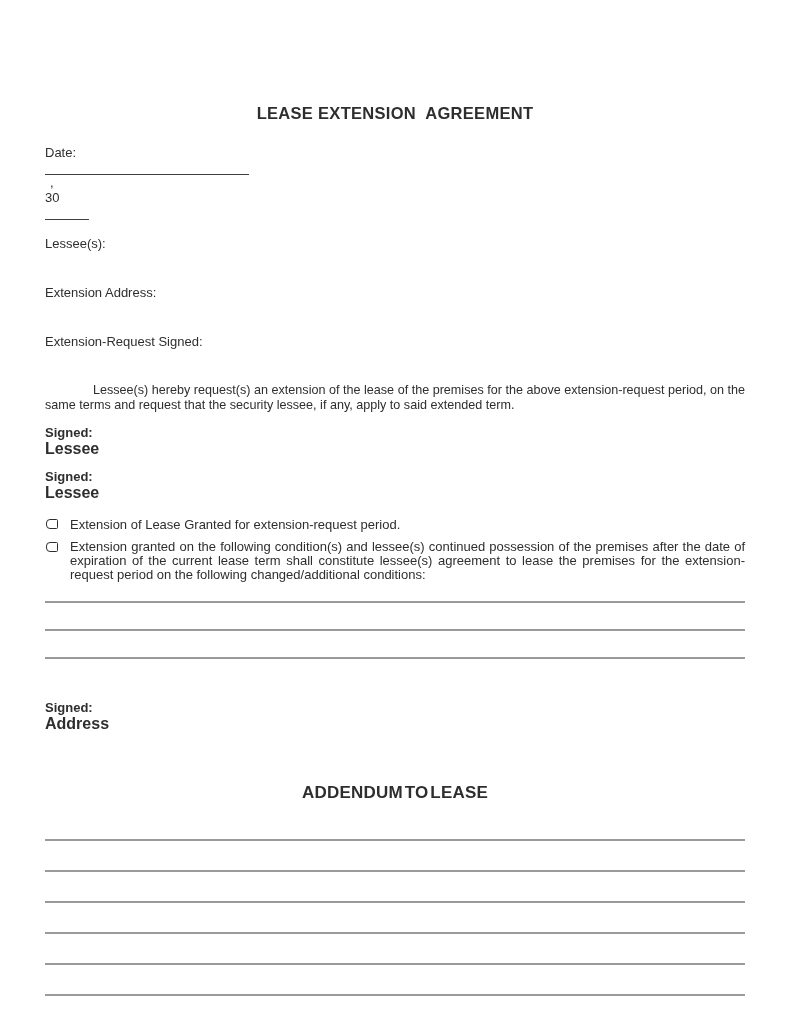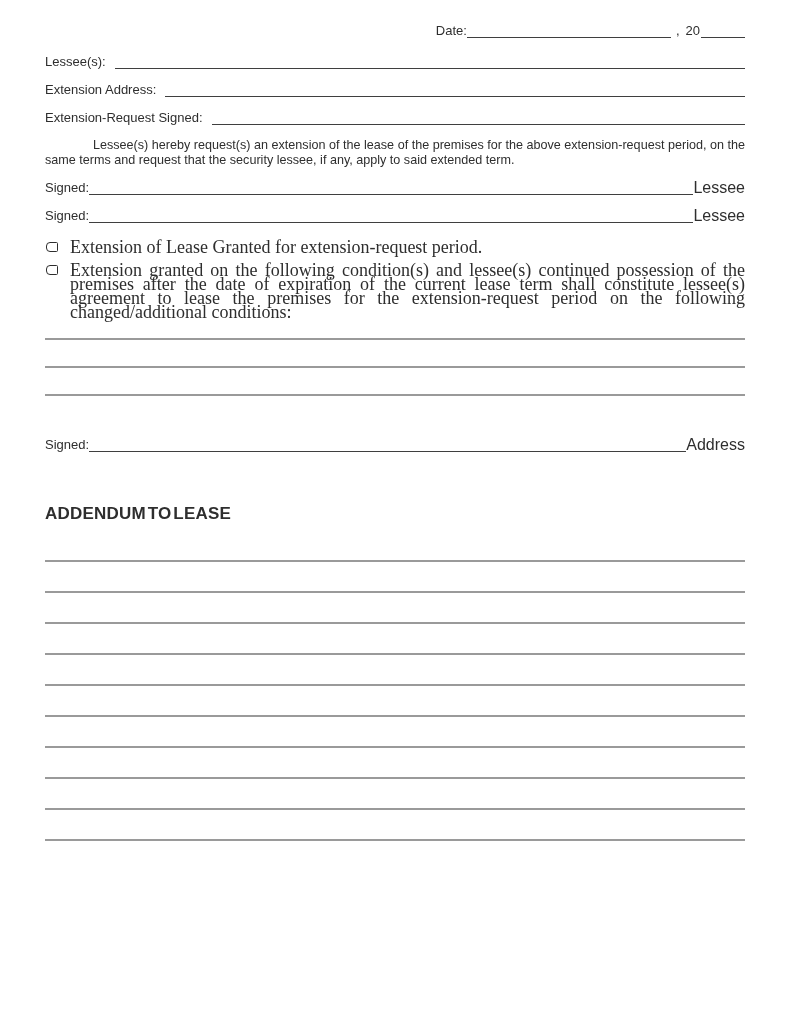--- a/index.html
+++ b/index.html
@@ -25,66 +25,66 @@
     margin-top:104px;
     text-align:center;
     font-size:16.5px;
     font-weight:bold;
     letter-spacing:.3px;
     white-space:pre;
     line-height:18px;
   }
   .addendum-title{
     margin-top:53px;
-    text-align:left;
+    text-align:center;
     font-size:17px;
     font-weight:bold;
     word-spacing:-3px;
     letter-spacing:.2px;
     line-height:18px;
   }
   .row{
     display:flex;
     align-items:flex-start;
     font-size:13px;
     line-height:15px;
+    flex-direction:column;
   }
   .date-row{
     margin-top:23px;
     justify-content:flex-end;
   }
   .u-line{
     border-bottom:1.6px solid var(--field-line);
     height:15px;
   }
   .date-line{width:204px;}
   .comma{margin:0 6px 0 5px;}
   .year-prefix{margin-right:1px;}
   .year-line{width:44px;}
-  .field-row{margin-top:13px;}
+  .field-row{margin-top:13px;gap:20px;}
   .field-row.first{margin-top:16px;}
   .field-row .u-line{flex:1;margin-left:9px;}
   .para{
     margin-top:13px;
     font-size:12.6px;
     line-height:14.5px;
     text-align:justify;
     text-indent:48px;
   }
-  .sig-row{margin-top:13px;}
+  .sig-row{margin-top:13px;font-weight:bold;}
   .sig-row .u-line{flex:1;}
   .sig-role{font-size:16px;}
   .lessor-row{margin-top:41px;}
   .check-row{
     display:flex;
     align-items:flex-start;
     margin-top:8px;
-    font-size:18px;
+    font-size:13px;
     line-height:14px;
-    font-family:Liberation Serif, serif;
   }
   .check-row.first{margin-top:17px;line-height:15px;}
   .checkbox{
     flex:0 0 auto;
     width:12px;height:10px;
     border:1.7px solid var(--text);
     border-radius:4px 1.5px 1.5px 4px;
     margin:2px 12px 0 1px;
   }
   .check-text{flex:1;text-align:justify;}
@@ -94,26 +94,27 @@
   }
   .conditions-lines .blank-line.first{height:21px;}
   .addendum-lines .blank-line{height:31px;}
   .addendum-lines .blank-line.first{height:39px;}
 </style>
 </head>
 <body>
 
 <div class="page">
 
+  <div class="doc-title">LEASE EXTENSION  AGREEMENT</div>
 
   <div class="row date-row">
     <span>Date:</span>
     <span class="u-line date-line"></span>
     <span class="comma">,</span>
-    <span class="year-prefix">20</span>
+    <span class="year-prefix">30</span>
     <span class="u-line year-line"></span>
   </div>
 
   <div class="row field-row first">
     <span>Lessee(s):</span>
     <span class="u-line"></span>
   </div>
 
   <div class="row field-row">
     <span>Extension Address:</span>

